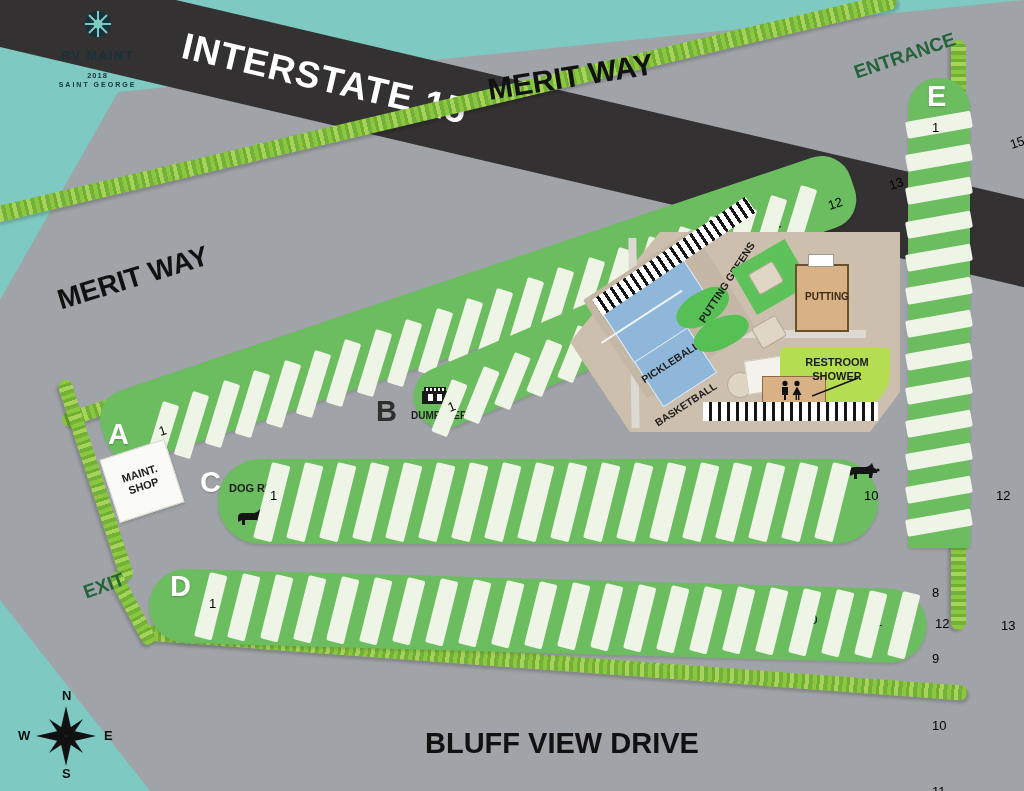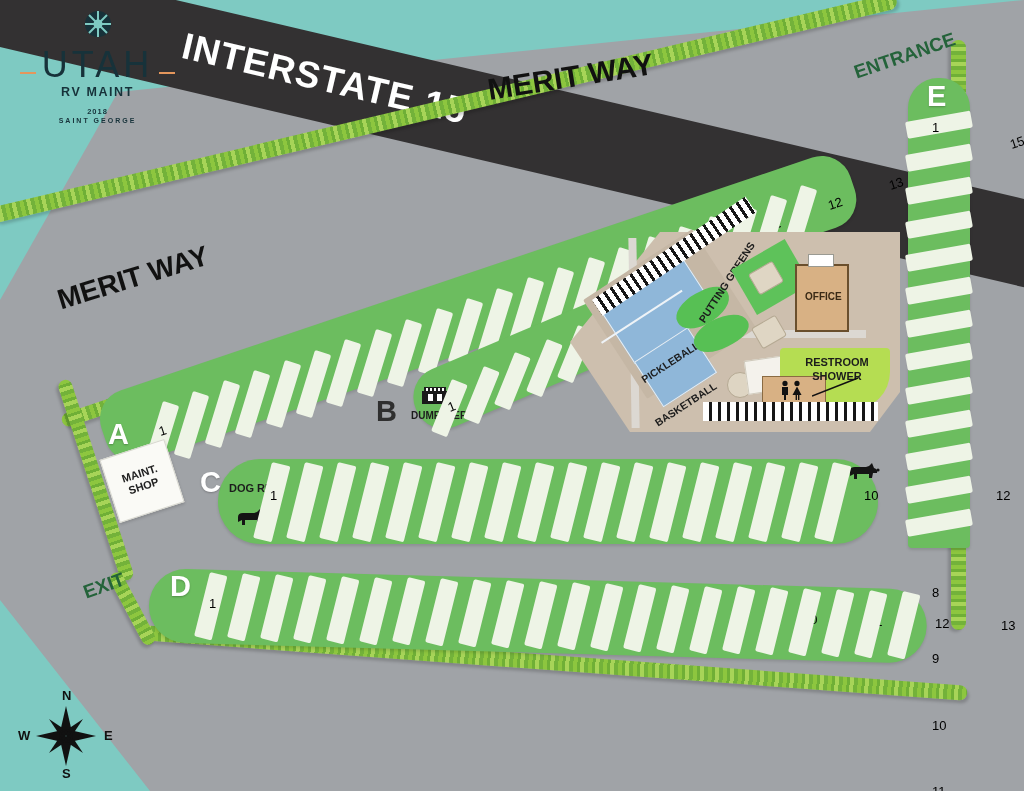--- a/index.html
+++ b/index.html
@@ -79,20 +79,21 @@
 
   <div class="hedge" style="left:140px;top:625px;width:830px;height:15px;transform:rotate(4.2deg);transform-origin:0 0;"></div>
   <div class="hedge" style="left:120px;top:570px;width:80px;height:14px;transform:rotate(62deg);transform-origin:0 0;"></div>
 
   <div class="hedge" style="left:966px;top:40px;width:590px;height:15px;transform:rotate(90deg);transform-origin:0 0;"></div>
 
   <div class="roadlabel" style="left:487px;top:60px;font-size:30px;transform:rotate(-9deg);">MERIT WAY</div>
 
   <div class="roadlabel" style="left:55px;top:262px;font-size:28px;transform:rotate(-17deg);">MERIT WAY</div>
 
+  <div class="roadlabel" style="left:425px;top:727px;font-size:29px;">BLUFF VIEW DRIVE</div>
 
   <div class="greenlabel" style="left:852px;top:45px;font-size:19px;transform:rotate(-19deg);">ENTRANCE</div>
 
   <div class="greenlabel" style="left:83px;top:575px;font-size:19px;transform:rotate(-20deg);">EXIT</div>
 
   <div class="pad" style="left:92px;top:400px;width:790px;height:74px;
               transform:rotate(-18.6deg);transform-origin:0 0;
               border-radius:30px 30px 30px 30px;"></div>
 
   <div class="rowlabel" style="left:108px;top:418px;">A</div>
@@ -327,21 +328,21 @@
   <div class="amen" style="left:755px;top:320px;width:26px;height:22px;background:#dfd6c4;
               border:1px solid #b5a993;border-radius:3px;transform:rotate(-30deg);"></div>
   <div class="amen" style="left:727px;top:372px;width:24px;height:24px;background:#ded5c3;
               border:1px solid #b5a993;border-radius:50%;"></div>
   <div class="amen" style="left:746px;top:358px;width:40px;height:32px;background:#f4f2ec;
               border:1px solid #cfcabc;transform:rotate(-8deg);"></div>
 
   <div class="amen" style="left:795px;top:264px;width:50px;height:64px;background:#d8b184;
               border:2px solid #6a4f2d;"></div>
   <div class="amen" style="left:808px;top:254px;width:24px;height:11px;background:#fff;border:1px solid #9a9a92;"></div>
-  <div class="amen-label" style="left:805px;top:291px;font-size:10px;color:#3a2a16;">OFFICE</div>
+  <div class="amen-label" style="left:805px;top:291px;font-size:10px;color:#3a2a16;">PUTTING</div>
 
   <div class="amen" style="left:780px;top:348px;width:110px;height:62px;background:#b5dd52;
               border-radius:4px 4px 38px 4px;"></div>
   <div class="amen" style="left:762px;top:376px;width:62px;height:26px;background:#d8b184;
               border:1px solid #8a6b42;"></div>
   <svg style="position:absolute;left:777px;top:380px;width:30px;height:20px;" viewBox="0 0 30 20">
     <circle cx="8" cy="3.4" r="2.6" fill="#111"></circle>
     <path d="M5 7 h6 v8 h-2 v5 h-2 v-5 h-2 Z" fill="#111"></path>
     <circle cx="20" cy="3.4" r="2.6" fill="#111"></circle>
     <path d="M20 6.5 L24.5 15 h-9 Z" fill="#111"></path>
@@ -379,21 +380,18 @@
     <div class="lab" style="left:6px;top:42px;">W</div>
     <div class="lab" style="left:92px;top:42px;">E</div>
   </div>
 
   <div class="logo">
     <svg style="width:40px;height:34px;" viewBox="0 0 40 34">
       <circle cx="20" cy="16" r="13" fill="#17323a"></circle>
       <path d="M20 3 v26 M7 16 h26 M11 7 L29 25 M29 7 L11 25" stroke="#7ecac2" stroke-width="2"></path>
       <circle cx="20" cy="16" r="4.5" fill="#7ecac2"></circle>
     </svg>
-    <div style="margin-top:2px;">
-      <span class="dash"></span><span class="l2">UTAH</span><span class="dash"></span>
-    </div>
     <div class="l3" style="margin-top:3px;">RV MAINT</div>
     <div class="l4" style="margin-top:8px;">2018</div>
     <div class="l5" style="margin-top:1px;">SAINT GEORGE</div>
   </div>
 
 </div>
 
 </body></html>

